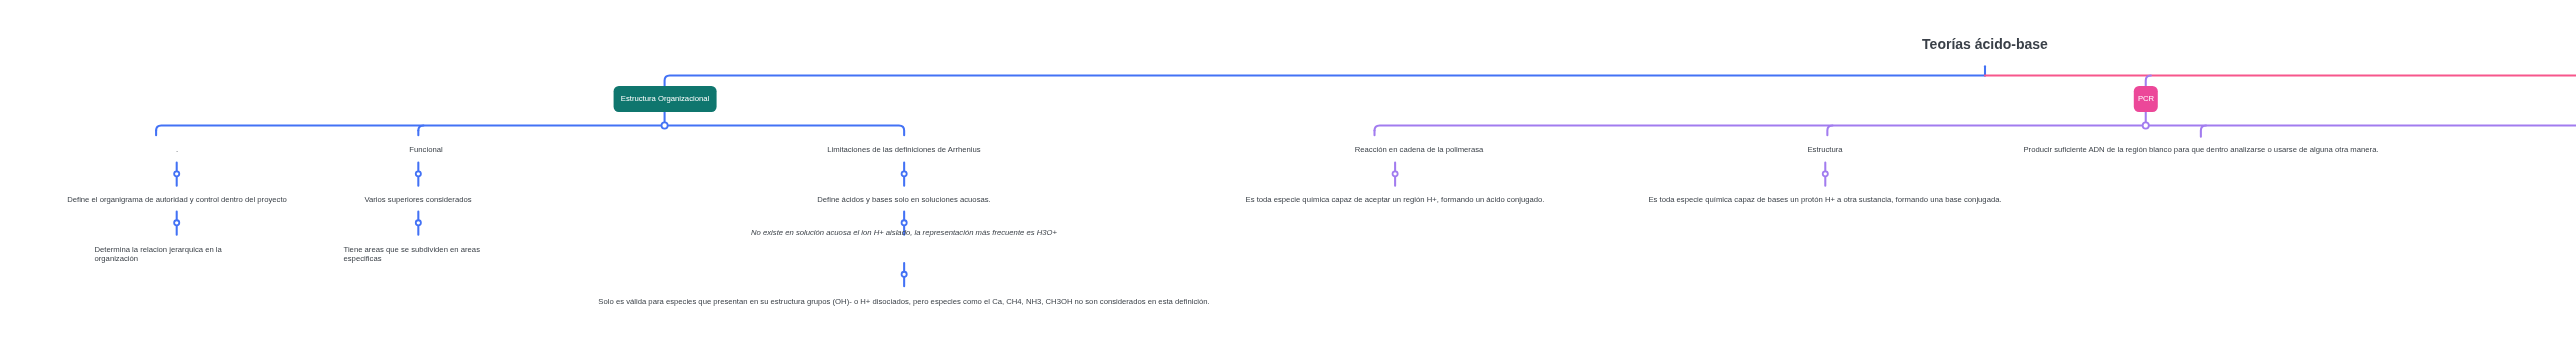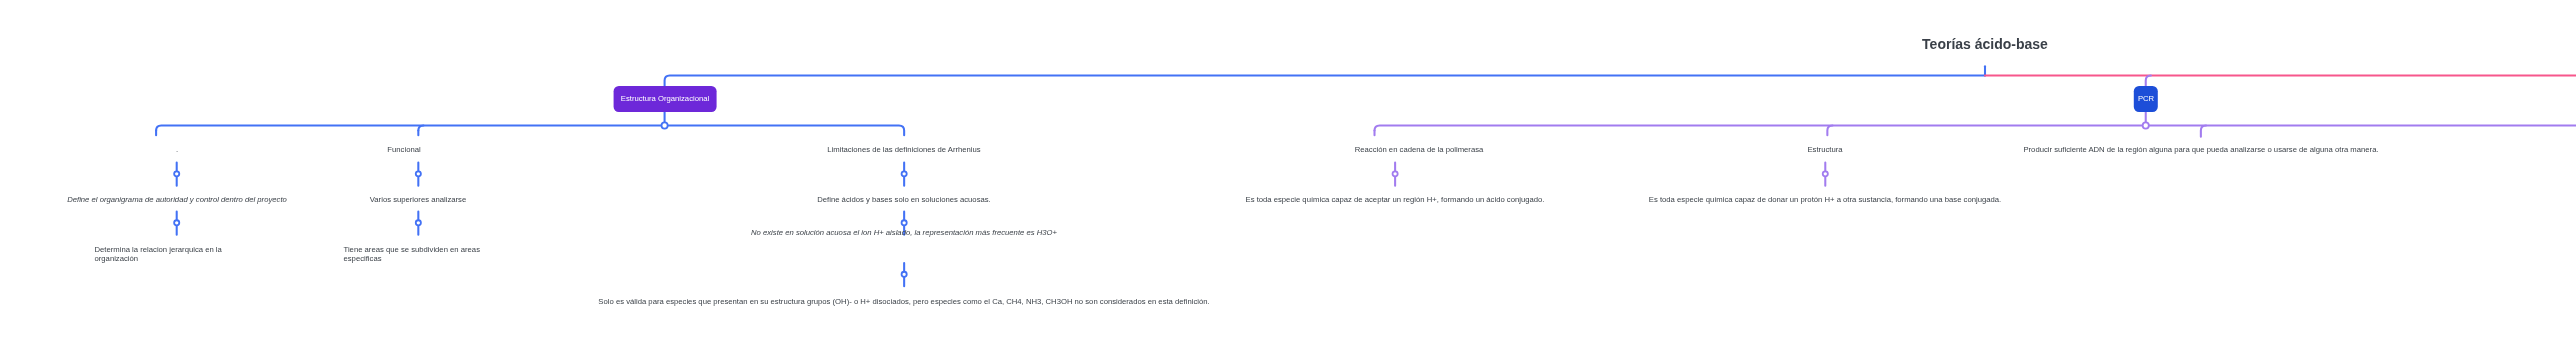--- a/index.html
+++ b/index.html
@@ -72,37 +72,37 @@
     <circle cx="6717" cy="243" r="6" stroke="#f7578c"></circle>
     <circle cx="6265" cy="337" r="5" stroke="#f7578c"></circle>
     <circle cx="6265" cy="432" r="5" stroke="#f7578c"></circle>
     <circle cx="7316" cy="337" r="5" stroke="#f7578c"></circle>
     <circle cx="7316" cy="432" r="5" stroke="#f7578c"></circle>
   </g>
 </svg>
 
 <div class="title" style="left:1985px; top:36px;">Teorías ácido-base</div>
 
-<div class="pill" style="left:665px; top:86px; background:#6d28d9;">Estructura Organizacional</div>
+<div class="pill" style="left:665px; top:86px; background:#0f766e;">Estructura Organizacional</div>
 
 <div class="lbl" style="left:177px; top:145px;">.</div>
-<div class="lbl" style="left:177px; top:195px;font-style:italic;">Define el organigrama de autoridad y control dentro del proyecto</div>
+<div class="lbl" style="left:177px; top:195px;">Define el organigrama de autoridad y control dentro del proyecto</div>
 <div class="lbl wrap" style="left:177px; top:245px; width:165px;">Determina la relacion jerarquica en la organización</div>
 
-<div class="lbl" style="left:404px; top:145px;">Funcional</div>
-<div class="lbl" style="left:418px; top:195px;">Varios superiores analizarse</div>
+<div class="lbl" style="left:426px; top:145px;">Funcional</div>
+<div class="lbl" style="left:418px; top:195px;">Varios superiores considerados</div>
 <div class="lbl wrap" style="left:418px; top:245px; width:149px;">Tiene areas que se subdividen en areas especificas</div>
 
 <div class="lbl" style="left:904px; top:145px;">Limitaciones de las definiciones de Arrhenius</div>
 <div class="lbl" style="left:904px; top:195px;">Define ácidos y bases solo en soluciones acuosas.</div>
 <div class="lbl" style="left:904px; top:228px;font-style:italic;">No existe en solución acuosa el ion H+ aislado, la representación más frecuente es H3O+</div>
 <div class="lbl" style="left:904px; top:297px;">Solo es válida para especies que presentan en su estructura grupos (OH)- o H+ disociados, pero especies como el Ca, CH4, NH3, CH3OH no son considerados en esta definición.</div>
 
-<div class="pill" style="left:2146px; top:86px; background:#1d4ed8; padding:0 4.1px;">PCR</div>
+<div class="pill" style="left:2146px; top:86px; background:#ec4899; padding:0 4.1px;">PCR</div>
 
 <div class="lbl" style="left:1395px; top:145px;padding-left:48px;">Reacción en cadena de la polimerasa</div>
 <div class="lbl" style="left:1395px; top:195px;">Es toda especie química capaz de aceptar un región H+, formando un ácido conjugado.</div>
 
 <div class="lbl" style="left:1825px; top:145px;">Estructura</div>
-<div class="lbl" style="left:1825px; top:195px;">Es toda especie química capaz de donar un protón H+ a otra sustancia, formando una base conjugada.</div>
+<div class="lbl" style="left:1825px; top:195px;">Es toda especie química capaz de bases un protón H+ a otra sustancia, formando una base conjugada.</div>
 
-<div class="lbl" style="left:2201px; top:145px;">Producir suficiente ADN de la región alguna para que pueda analizarse o usarse de alguna otra manera.</div>
+<div class="lbl" style="left:2201px; top:145px;">Producir suficiente ADN de la región blanco para que dentro analizarse o usarse de alguna otra manera.</div>
 
 
 </body></html>

